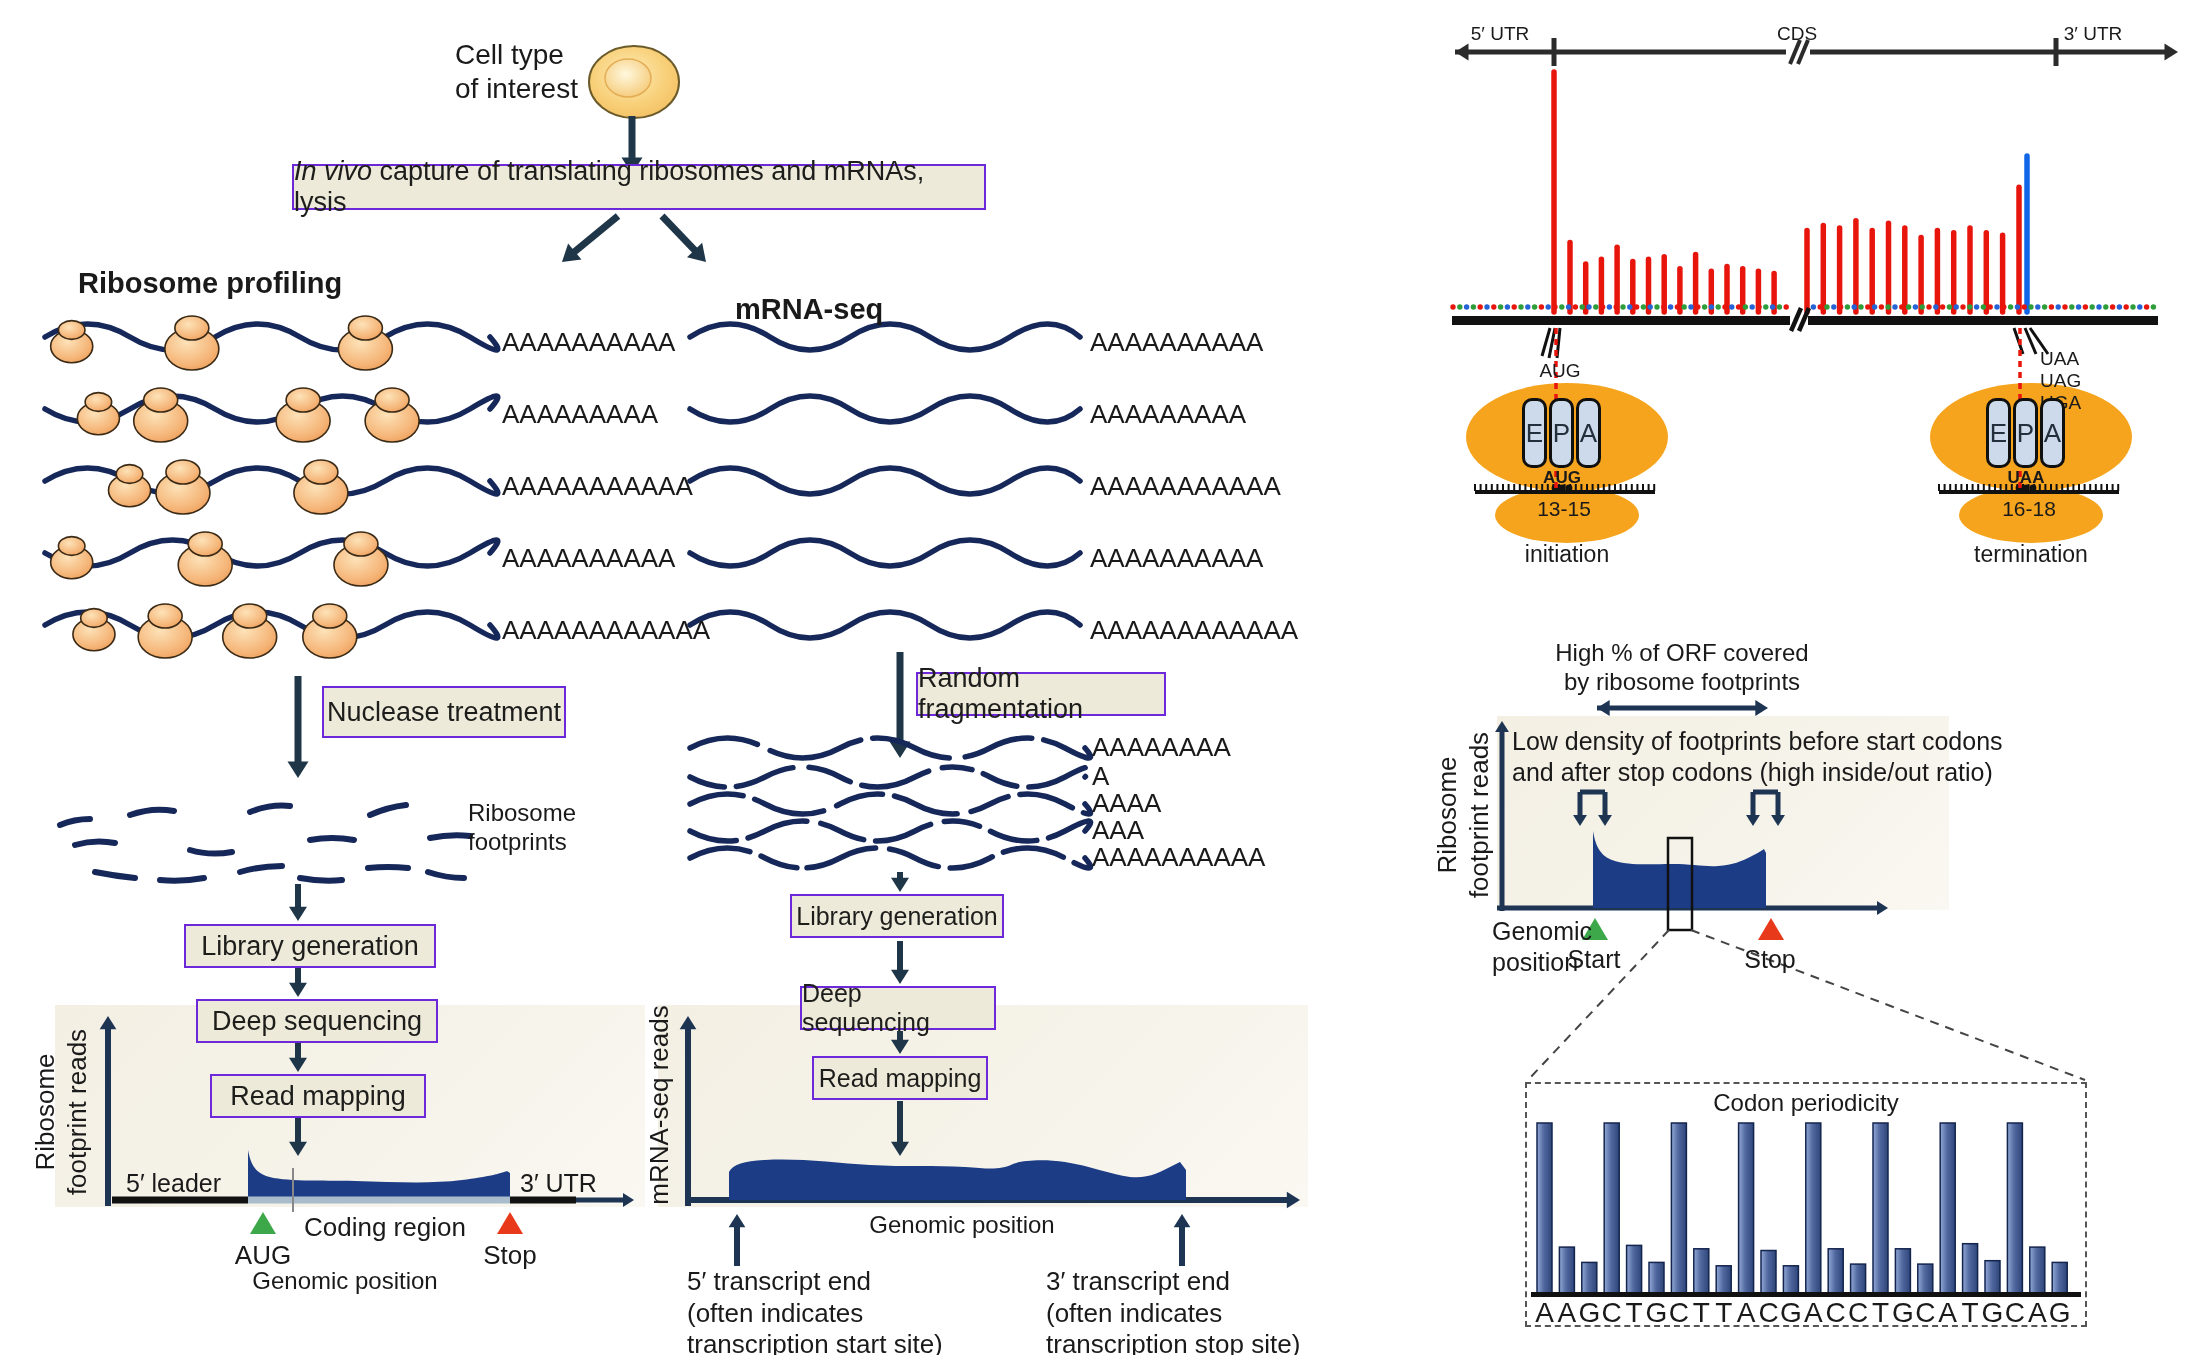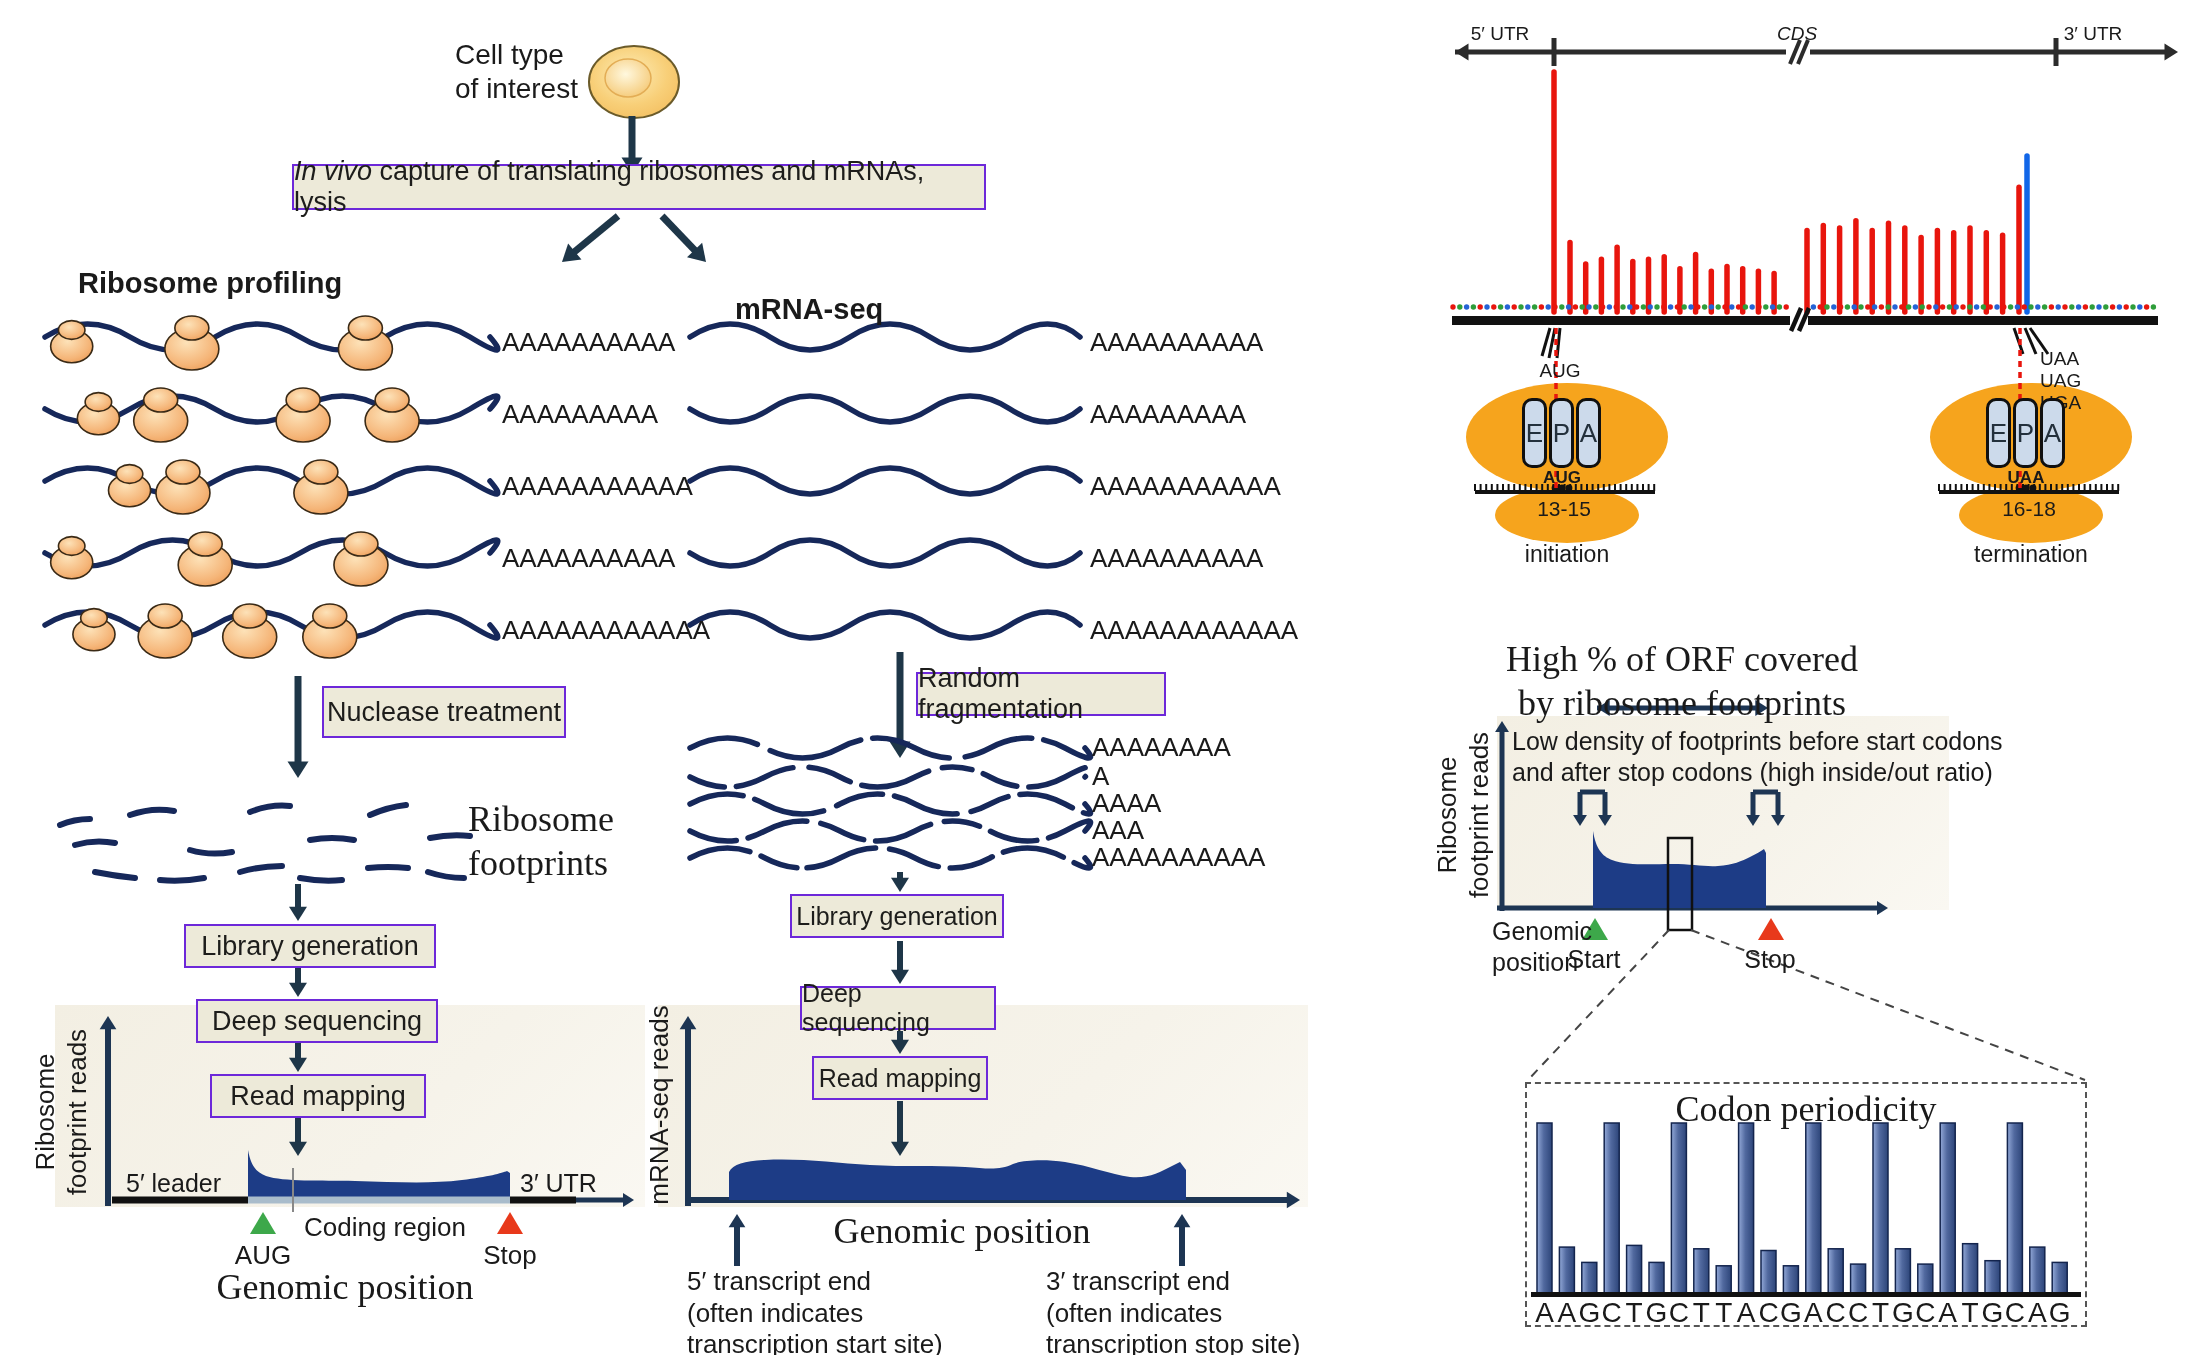--- a/index.html
+++ b/index.html
@@ -14,21 +14,21 @@
   .it{font-style:italic;}
   .fbox{position:absolute;background:#edead9;border:2px solid #6d28d9;
         display:flex;align-items:center;justify-content:center;
         font-size:27px;color:#1d1d1b;box-sizing:border-box;}
   .fbox.small{font-size:25px;}
   .epa{position:absolute;width:25px;height:70px;background:#ccdaeb;border:3.5px solid #101010;
        border-radius:10px;display:flex;align-items:center;justify-content:center;
        font-size:26px;color:#23303c;box-sizing:border-box;}
   .dashedbox{position:absolute;border:2px dashed #555;background:#fff;box-sizing:border-box;}
   .f19{font-size:19px;} .f21{font-size:21px;} .f23{font-size:23px;} .f25{font-size:25px;}
-  .f26{font-size:26px;} .f27{font-size:36px;font-family:Liberation Serif, serif;} .f28{font-size:28px;margin-top:8px;} .f29{font-size:29px;}
+  .f26{font-size:26px;} .f27{font-size:24px;} .f28{font-size:28px;margin-top:8px;} .f29{font-size:29px;}
 </style>
 </head>
 <body>
 
 <div id="canvas">
 
   <div class="cream" style="left:55px;top:1005px;width:590px;height:202px;"></div>
   <div class="cream" style="left:658px;top:1005px;width:650px;height:202px;"></div>
   <div class="cream" style="left:1497px;top:716px;width:452px;height:194px;"></div>
 
@@ -569,21 +569,21 @@
       <div>(often indicates</div>
       <div>transcription start site)</div>
   </div>
   <div class="lbl f26" style="left:1046px;top:1266px;">
     <div>3′ transcript end</div>
       <div>(often indicates</div>
       <div>transcription stop site)</div>
   </div>
 
   <div class="lbl f19 cx" style="left:1500px;top:22px;">5′ UTR</div>
-  <div class="lbl f19 cx" style="left:1797px;top:22px;font-style:italic;">CDS</div>
+  <div class="lbl f19 cx" style="left:1797px;top:22px;">CDS</div>
   <div class="lbl f19 cx" style="left:2093px;top:22px;">3′ UTR</div>
   <div class="lbl f19 cx" style="left:1560px;top:359px;">AUG</div>
   <div class="lbl f19" style="left:2040px;top:347px;">UAA</div>
   <div class="lbl f19" style="left:2040px;top:369px;">UAG</div>
   <div class="lbl f19" style="left:2040px;top:391px;">UGA</div>
 
   <div class="epa" style="left:1522px;top:398px;">E</div>
   <div class="epa" style="left:1549px;top:398px;">P</div>
   <div class="epa" style="left:1576px;top:398px;">A</div>
   <div class="epa" style="left:1986px;top:398px;">E</div>

